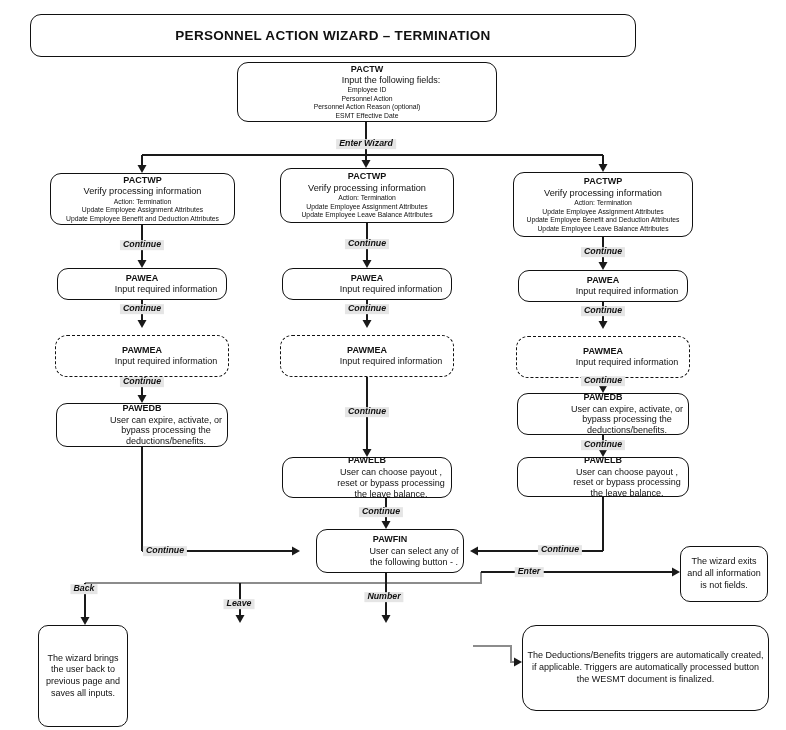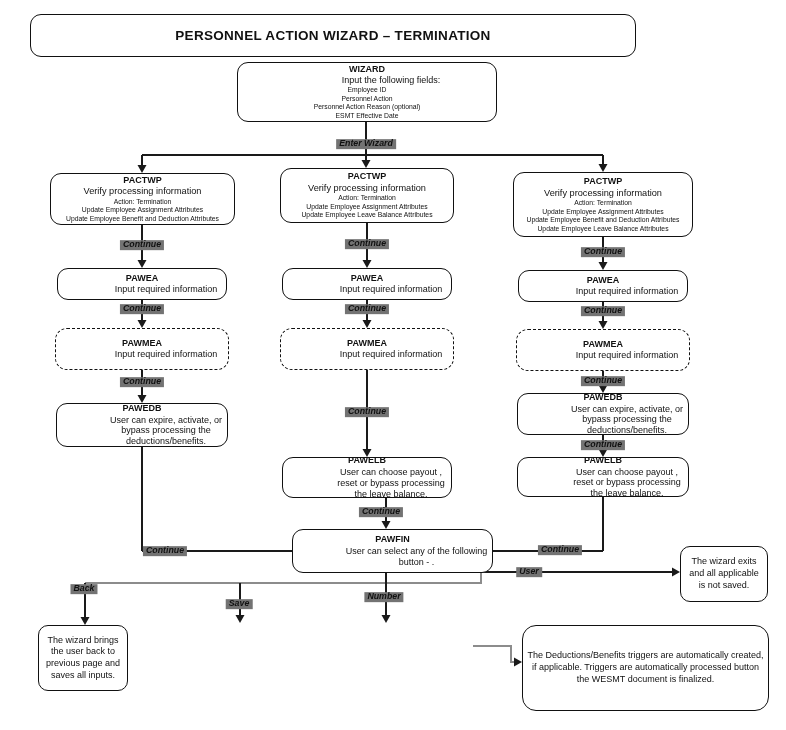--- a/index.html
+++ b/index.html
@@ -6,30 +6,30 @@
   body{width:786px;height:730px;position:relative;overflow:hidden;
        font-family:"Liberation Sans",sans-serif;color:#111;}
   .stage{position:absolute;left:0;top:0;width:786px;height:730px;background:#fff;}
   svg.wires{position:absolute;left:0;top:0;z-index:0;}
   svg.wires line, svg.wires polyline{stroke:#1a1a1a;stroke-width:1.4;fill:none;shape-rendering:crispEdges;}
   svg.wires .gray{stroke:#8c8c8c;stroke-width:2.2;}
   svg.wires polygon{fill:#1a1a1a;stroke:none;}
   .box{position:absolute;z-index:1;background:#fff;border:1.4px solid #111;border-radius:11px;
        box-sizing:border-box;display:flex;flex-direction:column;justify-content:center;
        align-items:center;text-align:center;padding:2px 4px;line-height:1.2;}
-  .box.dashed{border-style:dashed;border-radius:12px;}
+  .box.dashed{border-style:dashed;border-radius:12px;margin-top:7px;}
   .bn{font-weight:bold;font-size:9px;line-height:1.3;}
   .bt{font-size:9px;line-height:1.2;padding-left:48px;}
   .bsub{font-size:9.2px;line-height:1.25;}
   .bs{font-size:6.8px;line-height:1.25;}
   .note{font-size:9px;line-height:1.3;}
   .title-box{position:absolute;z-index:1;background:#fff;border:1.6px solid #111;border-radius:11px;
        box-sizing:border-box;display:flex;align-items:center;justify-content:center;}
   .title-text{font-size:13.5px;font-weight:bold;letter-spacing:0.3px;}
-  .lbl{position:absolute;z-index:2;background:#737373;font-size:8.8px;font-weight:bold;font-style:italic;
+  .lbl{position:absolute;z-index:2;background:#e5e5e5;font-size:8.8px;font-weight:bold;font-style:italic;
        padding:0 3px;white-space:nowrap;transform:translate(-50%,-50%);line-height:1.1;}
   .wesmt-p{margin:0;}
   .wesmt-p + .wesmt-p{margin-top:9px;}
 </style>
 </head>
 <body>
 
 <div class="stage">
 
   <svg class="wires" width="786" height="730" viewBox="0 0 786 730">
@@ -134,21 +134,21 @@
         <polyline class="gray" points="473,646 511,646 511,662 515,662"></polyline>
         <polygon points="514,657.5 514,666.5 522,662"></polygon>
       </g>
   </svg>
 
   <div class="title-box" style="left:30px;top:14px;width:606px;height:43px;">
     <span class="title-text">PERSONNEL ACTION WIZARD – TERMINATION</span>
   </div>
 
   <div class="box" style="left:237px;top:62px;width:260px;height:60px;">
-    <div class="bn">WIZARD</div>
+    <div class="bn">PACTW</div>
     <div class="bt">Input the following fields:</div>
     <div class="bs">Employee ID</div>
     <div class="bs">Personnel Action</div>
     <div class="bs">Personnel Action Reason (optional)</div>
     <div class="bs">ESMT Effective Date</div>
   </div>
 
   <div class="box" style="left:50px;top:173px;width:185px;height:52px;">
     <div class="bn">PACTWP</div>
     <div class="bsub">Verify processing information</div>
@@ -209,31 +209,31 @@
 
   <div class="box" style="left:282px;top:457px;width:170px;height:41px;">
     <div class="bn">PAWELB</div>
     <div class="bt">User can choose payout , reset or bypass processing the leave balance.</div>
   </div>
   <div class="box" style="left:517px;top:457px;width:172px;height:40px;">
     <div class="bn">PAWELB</div>
     <div class="bt">User can choose payout , reset or bypass processing the leave balance.</div>
   </div>
 
-  <div class="box" style="left:292px;top:529px;width:201px;height:44px;">
+  <div class="box" style="left:316px;top:529px;width:148px;height:44px;">
     <div class="bn">PAWFIN</div>
     <div class="bt">User can select any of the following button - .</div>
   </div>
 
 
-  <div class="box" style="left:38px;top:625px;width:90px;height:66px;border-radius:10px;">
+  <div class="box" style="left:38px;top:625px;width:90px;height:102px;border-radius:10px;">
     <div class="note">The wizard brings the user back to previous page and saves all inputs.</div>
   </div>
   <div class="box" style="left:680px;top:546px;width:88px;height:56px;border-radius:10px;">
-    <div class="note">The wizard exits and all applicable is not saved.</div>
+    <div class="note">The wizard exits and all information is not fields.</div>
   </div>
   <div class="box" style="left:522px;top:625px;width:247px;height:86px;border-radius:14px;">
     <p class="note wesmt-p">The Deductions/Benefits triggers are automatically created, if applicable.  Triggers are automatically processed button the WESMT document is finalized.</p>
   </div>
 
   <div class="lbl" style="left:366px;top:144px;">Enter Wizard</div>
 
   <div class="lbl" style="left:142px;top:245px;">Continue</div>
   <div class="lbl" style="left:367px;top:244px;">Continue</div>
   <div class="lbl" style="left:603px;top:252px;">Continue</div>
@@ -245,17 +245,17 @@
   <div class="lbl" style="left:142px;top:382px;">Continue</div>
   <div class="lbl" style="left:367px;top:412px;">Continue</div>
   <div class="lbl" style="left:603px;top:381px;">Continue</div>
 
   <div class="lbl" style="left:603px;top:445px;">Continue</div>
   <div class="lbl" style="left:381px;top:512px;">Continue</div>
   <div class="lbl" style="left:165px;top:551px;">Continue</div>
   <div class="lbl" style="left:560px;top:550px;">Continue</div>
 
   <div class="lbl" style="left:84px;top:589px;">Back</div>
-  <div class="lbl" style="left:239px;top:604px;">Save</div>
+  <div class="lbl" style="left:239px;top:604px;">Leave</div>
   <div class="lbl" style="left:384px;top:597px;">Number</div>
-  <div class="lbl" style="left:529px;top:572px;">User</div>
+  <div class="lbl" style="left:529px;top:572px;">Enter</div>
 
 </div>
 
 </body></html>

